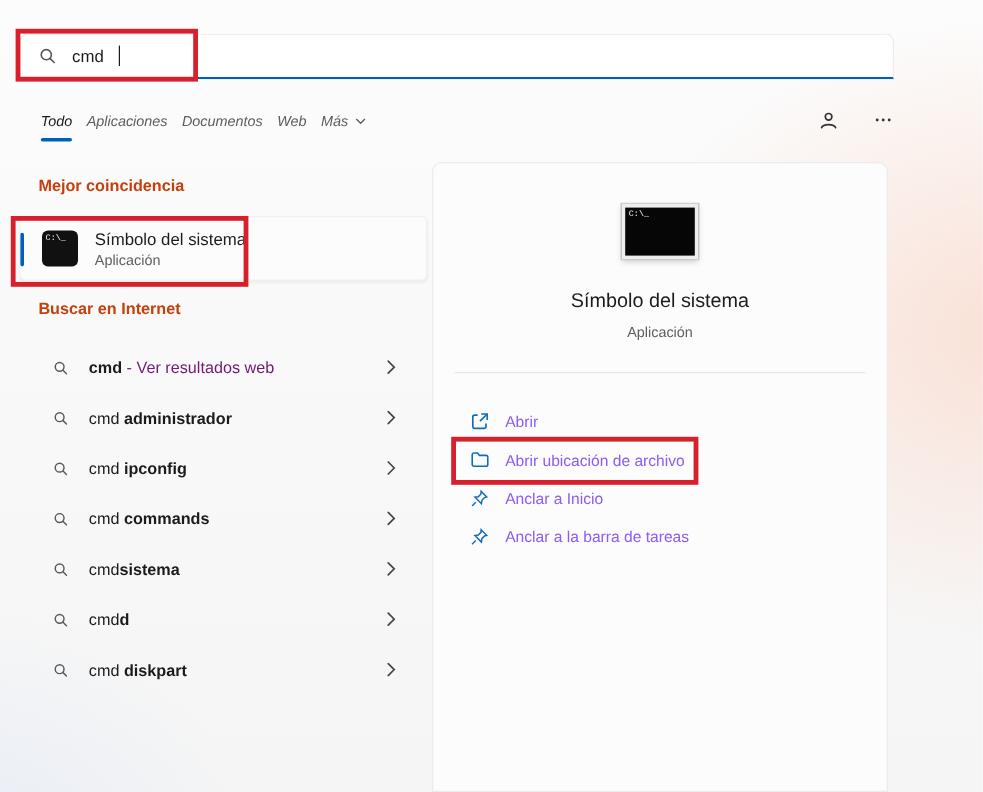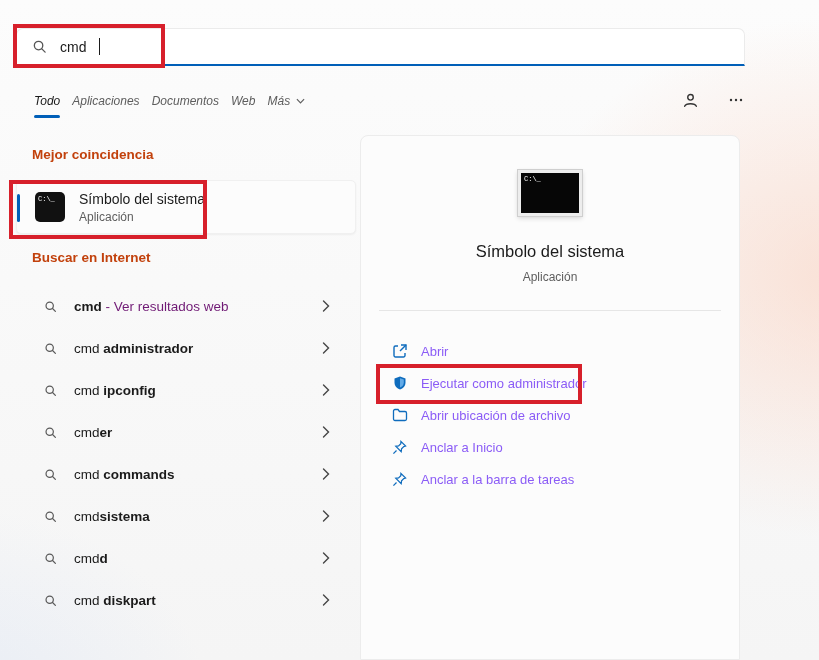--- a/index.html
+++ b/index.html
@@ -187,34 +187,20 @@
           </svg>
         </span>
     </div>
     <div class="sugg">
       <span class="icon-btn">
           <svg viewBox="0 0 16 16" width="13" height="13">
             <circle cx="7" cy="7" r="4.5" fill="none" stroke="#5a5a5a" stroke-width="1.5"></circle>
             <line x1="10.5" y1="10.5" x2="14" y2="14" stroke="#5a5a5a" stroke-width="1.5" stroke-linecap="round"></line>
           </svg>
         </span>
-      <span class="stext"><span>cmd</span><b>er</b><span class="detail"></span></span>
-      <span class="chev">
-          <svg viewBox="0 0 8 12" width="8" height="12">
-            <path d="M1.5 1l5 5-5 5" fill="none" stroke="#454545" stroke-width="1.4" stroke-linecap="round"></path>
-          </svg>
-        </span>
-    </div>
-    <div class="sugg">
-      <span class="icon-btn">
-          <svg viewBox="0 0 16 16" width="13" height="13">
-            <circle cx="7" cy="7" r="4.5" fill="none" stroke="#5a5a5a" stroke-width="1.5"></circle>
-            <line x1="10.5" y1="10.5" x2="14" y2="14" stroke="#5a5a5a" stroke-width="1.5" stroke-linecap="round"></line>
-          </svg>
-        </span>
       <span class="stext"><span>cmd</span><b> commands</b><span class="detail"></span></span>
       <span class="chev">
           <svg viewBox="0 0 8 12" width="8" height="12">
             <path d="M1.5 1l5 5-5 5" fill="none" stroke="#454545" stroke-width="1.4" stroke-linecap="round"></path>
           </svg>
         </span>
     </div>
     <div class="sugg">
       <span class="icon-btn">
           <svg viewBox="0 0 16 16" width="13" height="13">
@@ -272,29 +258,20 @@
         <svg viewBox="0 0 16 16" width="16" height="16" fill="none" stroke="#0f6cbd" stroke-width="1.4">
             <path d="M6 3H3.5A1.5 1.5 0 0 0 2 4.5v8A1.5 1.5 0 0 0 3.5 14h8a1.5 1.5 0 0 0 1.5-1.5V10"></path>
             <path d="M9 2h5v5"></path>
             <path d="M14 2L8 8"></path>
           </svg>
       </span>
       <span>Abrir</span>
     </div>
     <div class="action">
       <span class="aicon">
-        <svg viewBox="0 0 16 16" width="16" height="16">
-            <path d="M8 1.5l5.5 2v4c0 3.5-2.5 6-5.5 7-3-1-5.5-3.5-5.5-7v-4z" fill="#0f6cbd"></path>
-            <path d="M8 3.2l3.8 1.4v2.9c0 2.4-1.7 4.3-3.8 5.1V3.2z" fill="#63abe8"></path>
-          </svg>
-      </span>
-      <span>Ejecutar como administrador</span>
-    </div>
-    <div class="action">
-      <span class="aicon">
         <svg viewBox="0 0 16 16" width="16" height="16" fill="none" stroke="#0f6cbd" stroke-width="1.3">
             <path d="M1.5 4A1.5 1.5 0 0 1 3 2.5h3l1.5 2H13A1.5 1.5 0 0 1 14.5 6v6A1.5 1.5 0 0 1 13 13.5H3A1.5 1.5 0 0 1 1.5 12z"></path>
           </svg>
       </span>
       <span>Abrir ubicación de archivo</span>
     </div>
     <div class="action">
       <span class="aicon">
         <svg viewBox="0 0 16 16" width="15" height="15" fill="none" stroke="#0f6cbd" stroke-width="1.3">
             <path d="M9.5 1.5l5 5-1.9.6-2.4 2.4-.4 3-5.8-5.8 3-.4 2.4-2.4z"></path>

